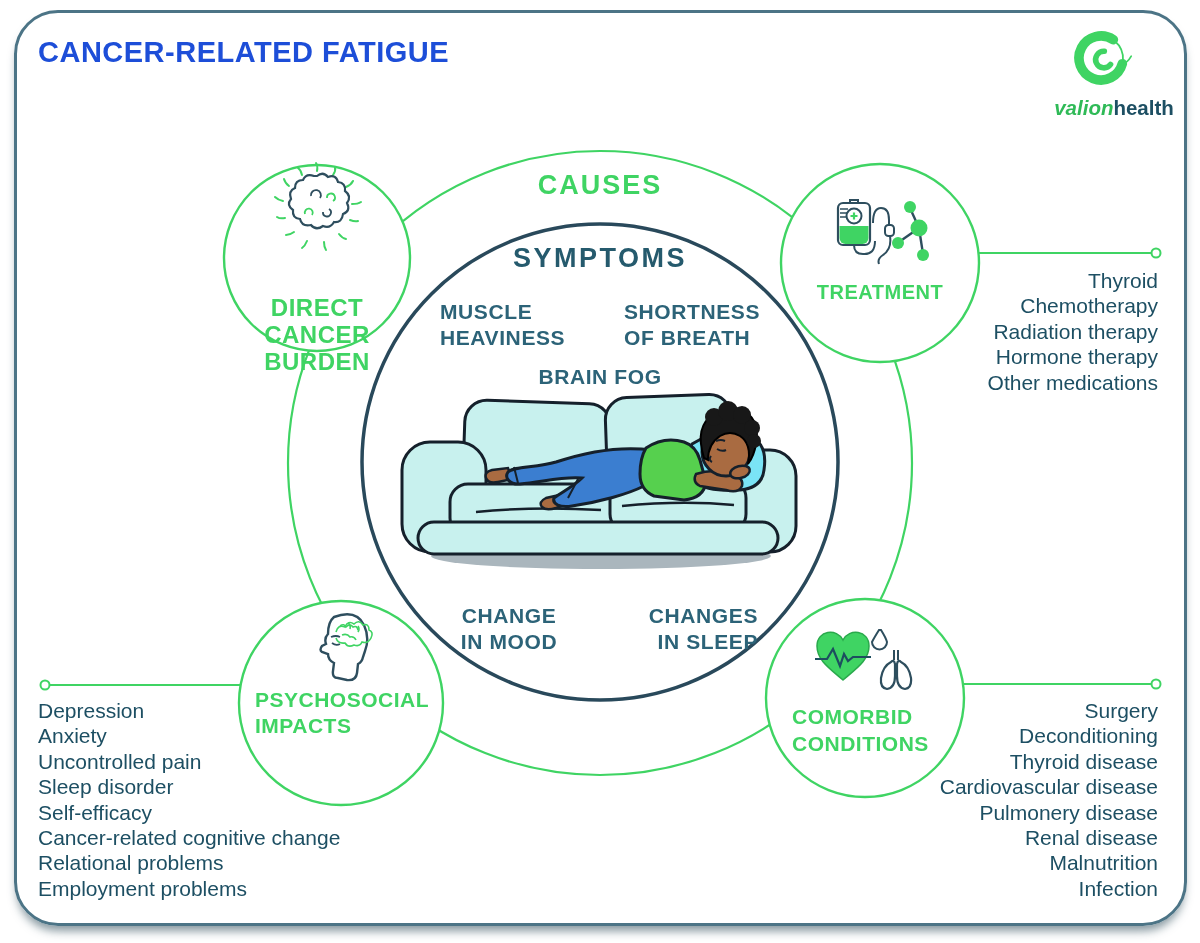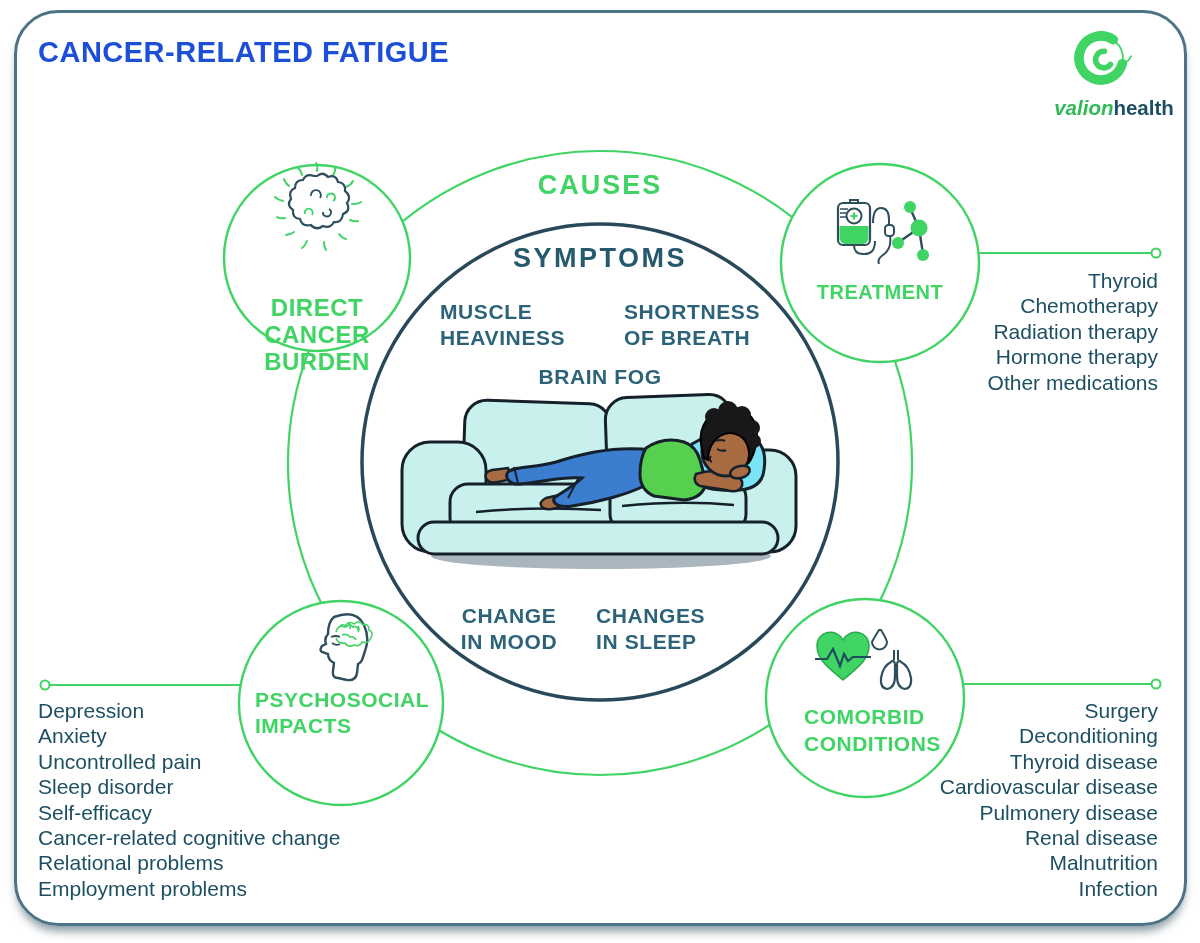--- a/index.html
+++ b/index.html
@@ -14,26 +14,26 @@
   .green-h{color:#3fd463;font-weight:600;}
   .causes-title{left:470px;top:170px;width:260px;text-align:center;font-size:27px;letter-spacing:2px;}
   .symptoms-title{left:470px;top:243px;width:260px;text-align:center;font-size:27px;
         letter-spacing:2.5px;color:#255a6d;font-weight:600;}
   .sym{font-size:21px;font-weight:600;line-height:26px;color:#2c6378;letter-spacing:.6px;}
   .sym-muscle{left:440px;top:299px;}
   .sym-breath{left:624px;top:299px;}
   .sym-brain{left:500px;top:364px;width:200px;text-align:center;}
   .sym-nausea{left:500px;top:567px;width:196px;text-align:center;}
   .sym-mood{left:428px;top:603px;width:162px;text-align:center;}
-  .sym-sleep{left:596px;top:603px;width:162px;text-align:left;}
+  .sym-sleep{left:596px;top:603px;width:162px;text-align:right;}
   .node-label{font-weight:600;letter-spacing:.5px;}
   .lbl-dcb{left:237px;top:252px;width:160px;text-align:center;font-size:24px;line-height:27px;margin-top:42px;}
   .lbl-trt{left:795px;top:281px;width:170px;text-align:center;font-size:20px;}
   .lbl-psy{left:255px;top:687px;width:195px;font-size:21px;line-height:26px;}
-  .lbl-cmb{left:792px;top:703px;width:165px;font-size:21px;line-height:27px;margin-left:12px;}
+  .lbl-cmb{left:792px;top:703px;width:165px;font-size:21px;line-height:27px;}
   .list{font-size:21px;line-height:25.4px;color:#1d4f63;}
   .list-treatment{right:42px;top:268px;text-align:right;}
   .list-psych{left:38px;top:698px;text-align:left;}
   .list-comorbid{right:42px;top:698px;text-align:right;}
   .logo-text{left:1050px;top:96px;width:128px;text-align:center;font-size:20.5px;font-weight:700;}
   .logo-text .v{color:#2fba57;font-style:italic;}
   .logo-text .h{color:#1d4f63;}
 </style>
 </head>
 <body>

